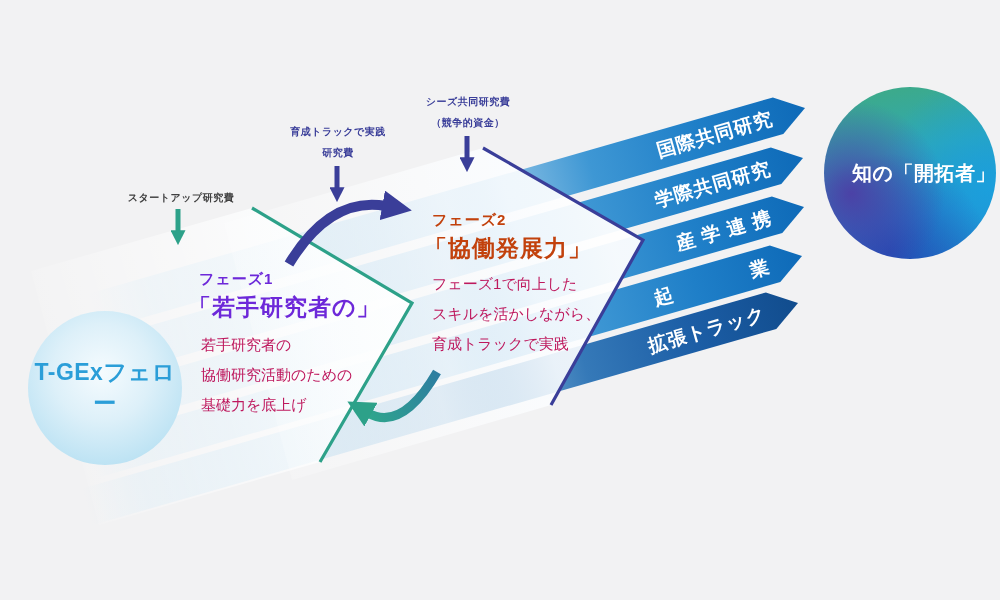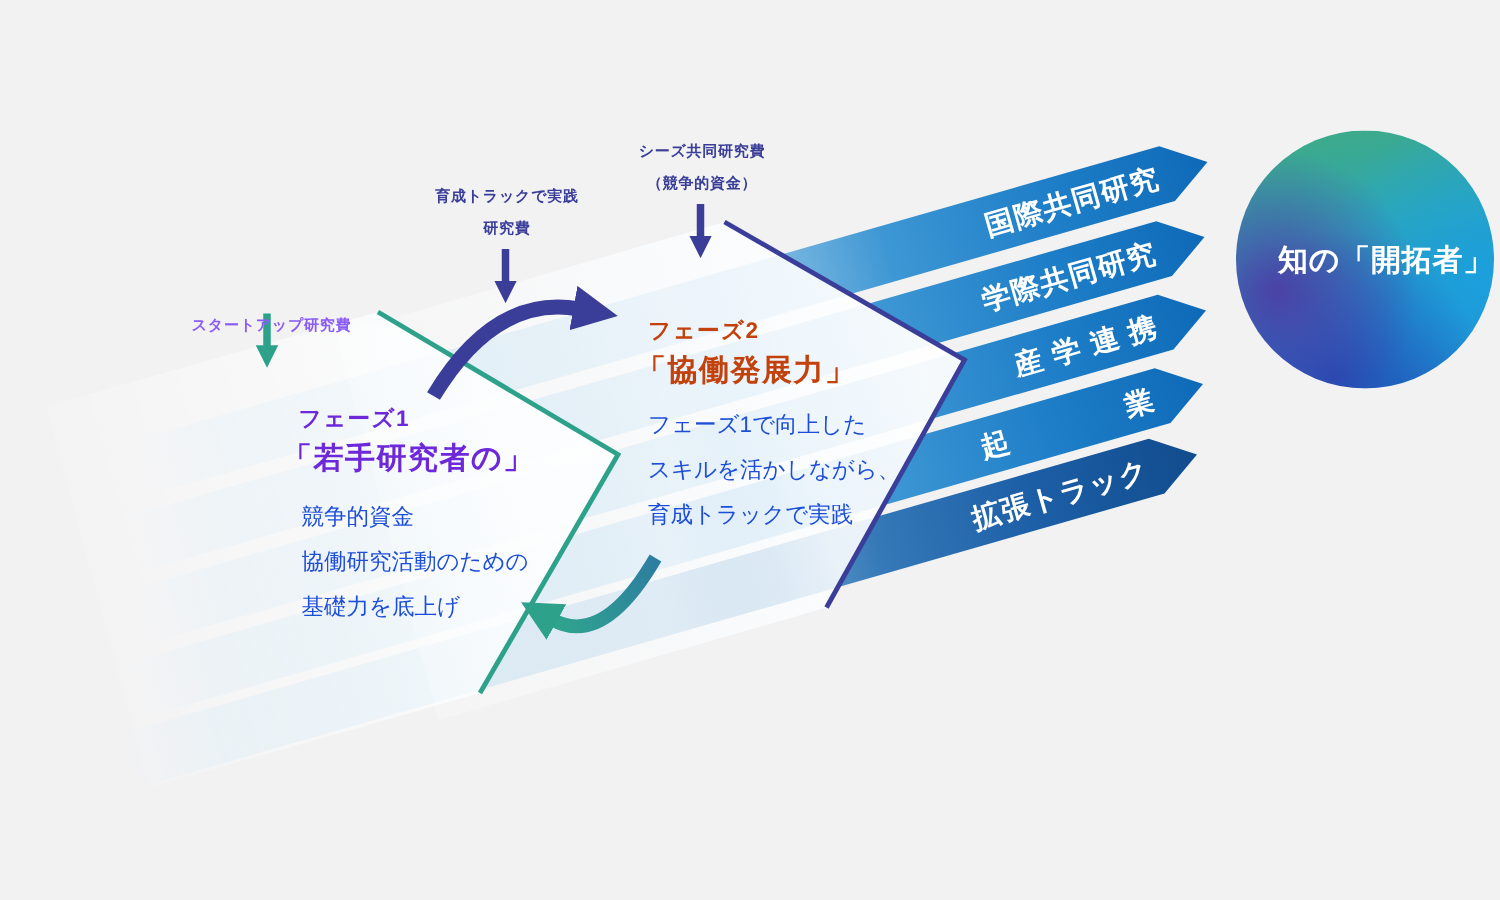--- a/index.html
+++ b/index.html
@@ -8,25 +8,25 @@
     background:#f2f2f3;
     font-family:"Liberation Sans","DejaVu Sans",sans-serif;
   }
   #bg-svg{position:absolute;left:0;top:0;z-index:1;}
   .overlay{position:absolute;z-index:3;}
   .preline{white-space:pre-line;}
   .fund-label{
     text-align:center;font-size:10px;font-weight:700;line-height:21px;
     transform:translateX(-50%);letter-spacing:.5px;
   }
-  .fund-green{color:#8b5cf6;margin-top:20px;}
+  .fund-green{color:#404040;}
   .fund-navy{color:#3a3e99;}
   .phase-tag{font-size:15px;font-weight:600;letter-spacing:1px;}
-  .phase-title{font-size:20px;font-weight:800;letter-spacing:1px;}
-  .phase-body{font-size:15px;font-weight:500;line-height:30px;color:#1d4ed8;}
+  .phase-title{font-size:23px;font-weight:800;letter-spacing:1px;}
+  .phase-body{font-size:15px;font-weight:500;line-height:30px;color:#be185d;}
   .green-txt{color:#6d28d9;}
   .navy-txt{color:#c2410c;}
   .circle{
     border-radius:50%;display:flex;align-items:center;justify-content:flex-end;
     text-align:center;
   }
   #fellow-circle{
     left:28px;top:311px;width:154px;height:154px;
     background:radial-gradient(circle at 48% 40%, #f5fbfe 0%, #ddf0f9 40%, #c0e4f4 72%, #a6d7ee 100%);
   }
@@ -130,33 +130,36 @@
     <path d="M483 148 L643 240 L551 405" fill="none" stroke="#3a3e99" stroke-width="3.2"></path>
 
     <path d="M289 264 Q330 196 386 206" fill="none" stroke="#3a3e99" stroke-width="10" marker-end="url(#ah-n)"></path>
     <path d="M437 372 Q402 432 368 413" fill="none" stroke="url(#fbG)" stroke-width="9" marker-end="url(#ah-g)"></path>
 
     <path d="M178 209 L178 232" stroke="#2da189" stroke-width="5" marker-end="url(#ah-g)"></path>
     <path d="M337 166 L337 189" stroke="#3a3e99" stroke-width="5" marker-end="url(#ah-n)"></path>
     <path d="M467 136 L467 159" stroke="#3a3e99" stroke-width="5" marker-end="url(#ah-n)"></path>
   </svg>
 
+  <div class="overlay circle" id="fellow-circle">
+    <span class="lbl">T-GExフェロー</span>
+  </div>
   <div class="overlay circle" id="pioneer-circle">
     <span class="lbl">知の「開拓者」</span>
   </div>
 
   <div class="overlay fund-label fund-green preline" style="left:181px;top:187px;">スタートアップ研究費</div>
   <div class="overlay fund-label fund-navy preline" style="left:338px;top:121px;">育成トラックで実践
 研究費</div>
   <div class="overlay fund-label fund-navy preline" style="left:468px;top:91px;">シーズ共同研究費
 （競争的資金）</div>
 
   <div class="overlay phase-tag green-txt" style="left:199px;top:270px;">フェーズ1</div>
   <div class="overlay phase-title green-txt" style="left:188px;top:292px;">「若手研究者の」</div>
-  <div class="overlay phase-body preline" style="left:201px;top:330px;">競争的資金
+  <div class="overlay phase-body preline" style="left:201px;top:330px;">若手研究者の
 協働研究活動のための
 基礎力を底上げ</div>
 
   <div class="overlay phase-tag navy-txt" style="left:432px;top:211px;">フェーズ2</div>
   <div class="overlay phase-title navy-txt" style="left:424px;top:233px;">「協働発展力」</div>
   <div class="overlay phase-body preline" style="left:432px;top:269px;">フェーズ1で向上した
 スキルを活かしながら、
 育成トラックで実践</div>
 
 </div>

